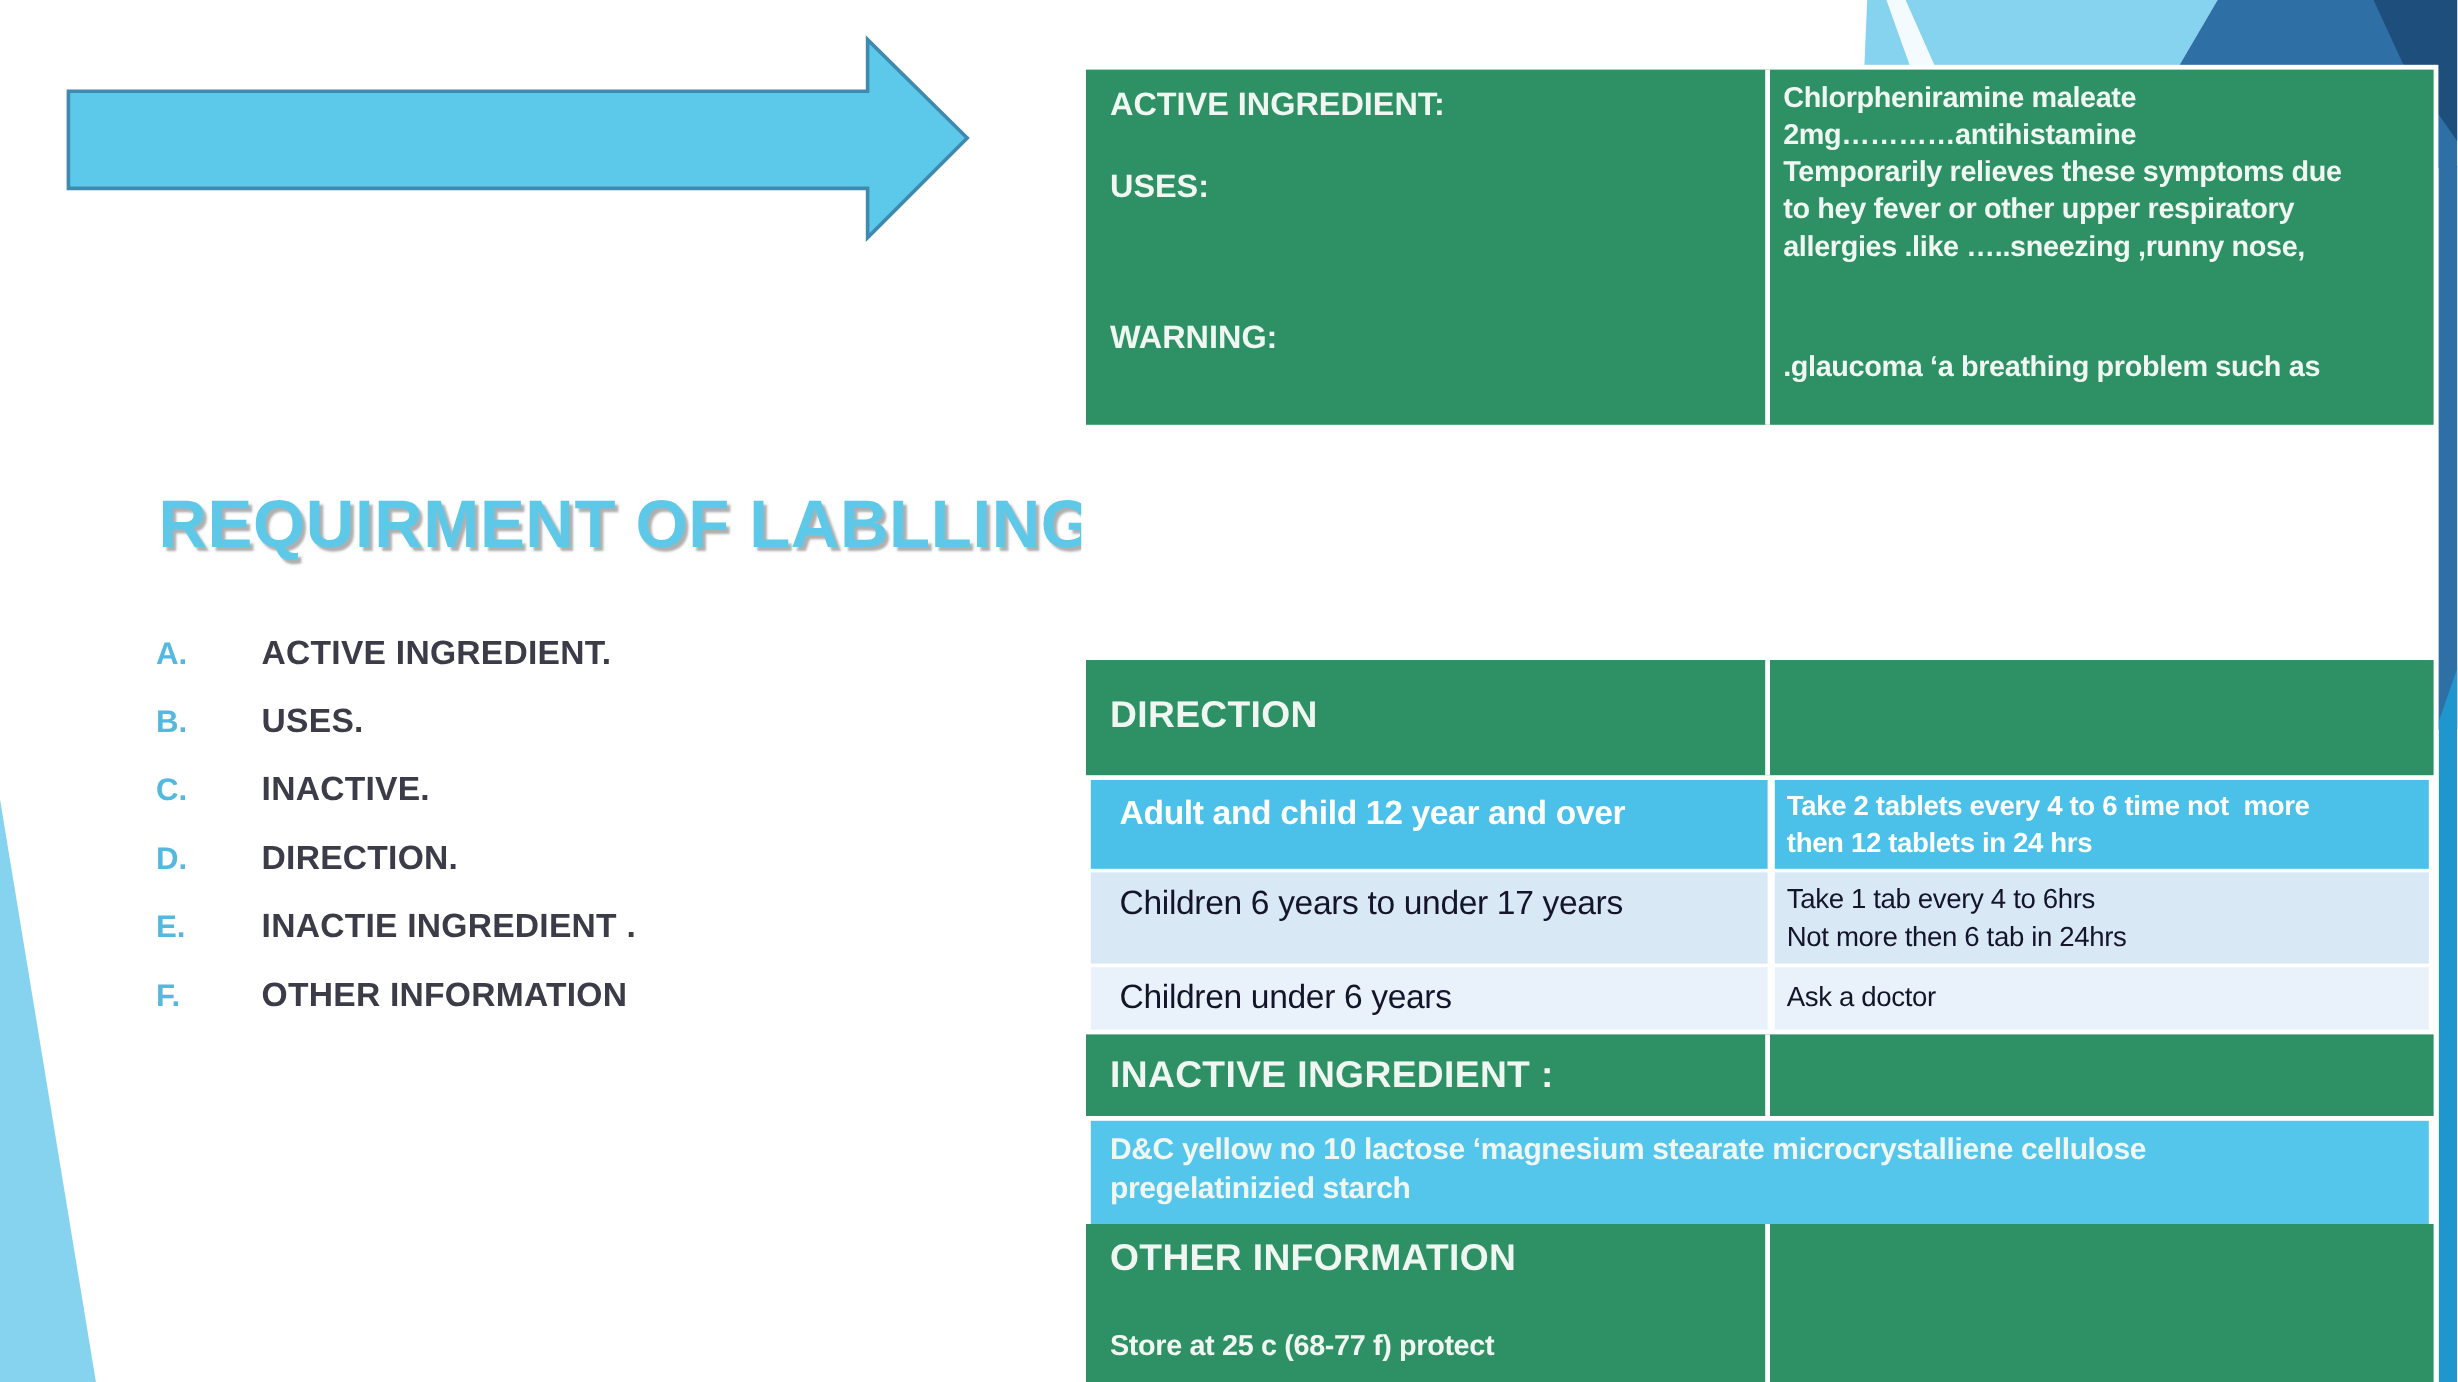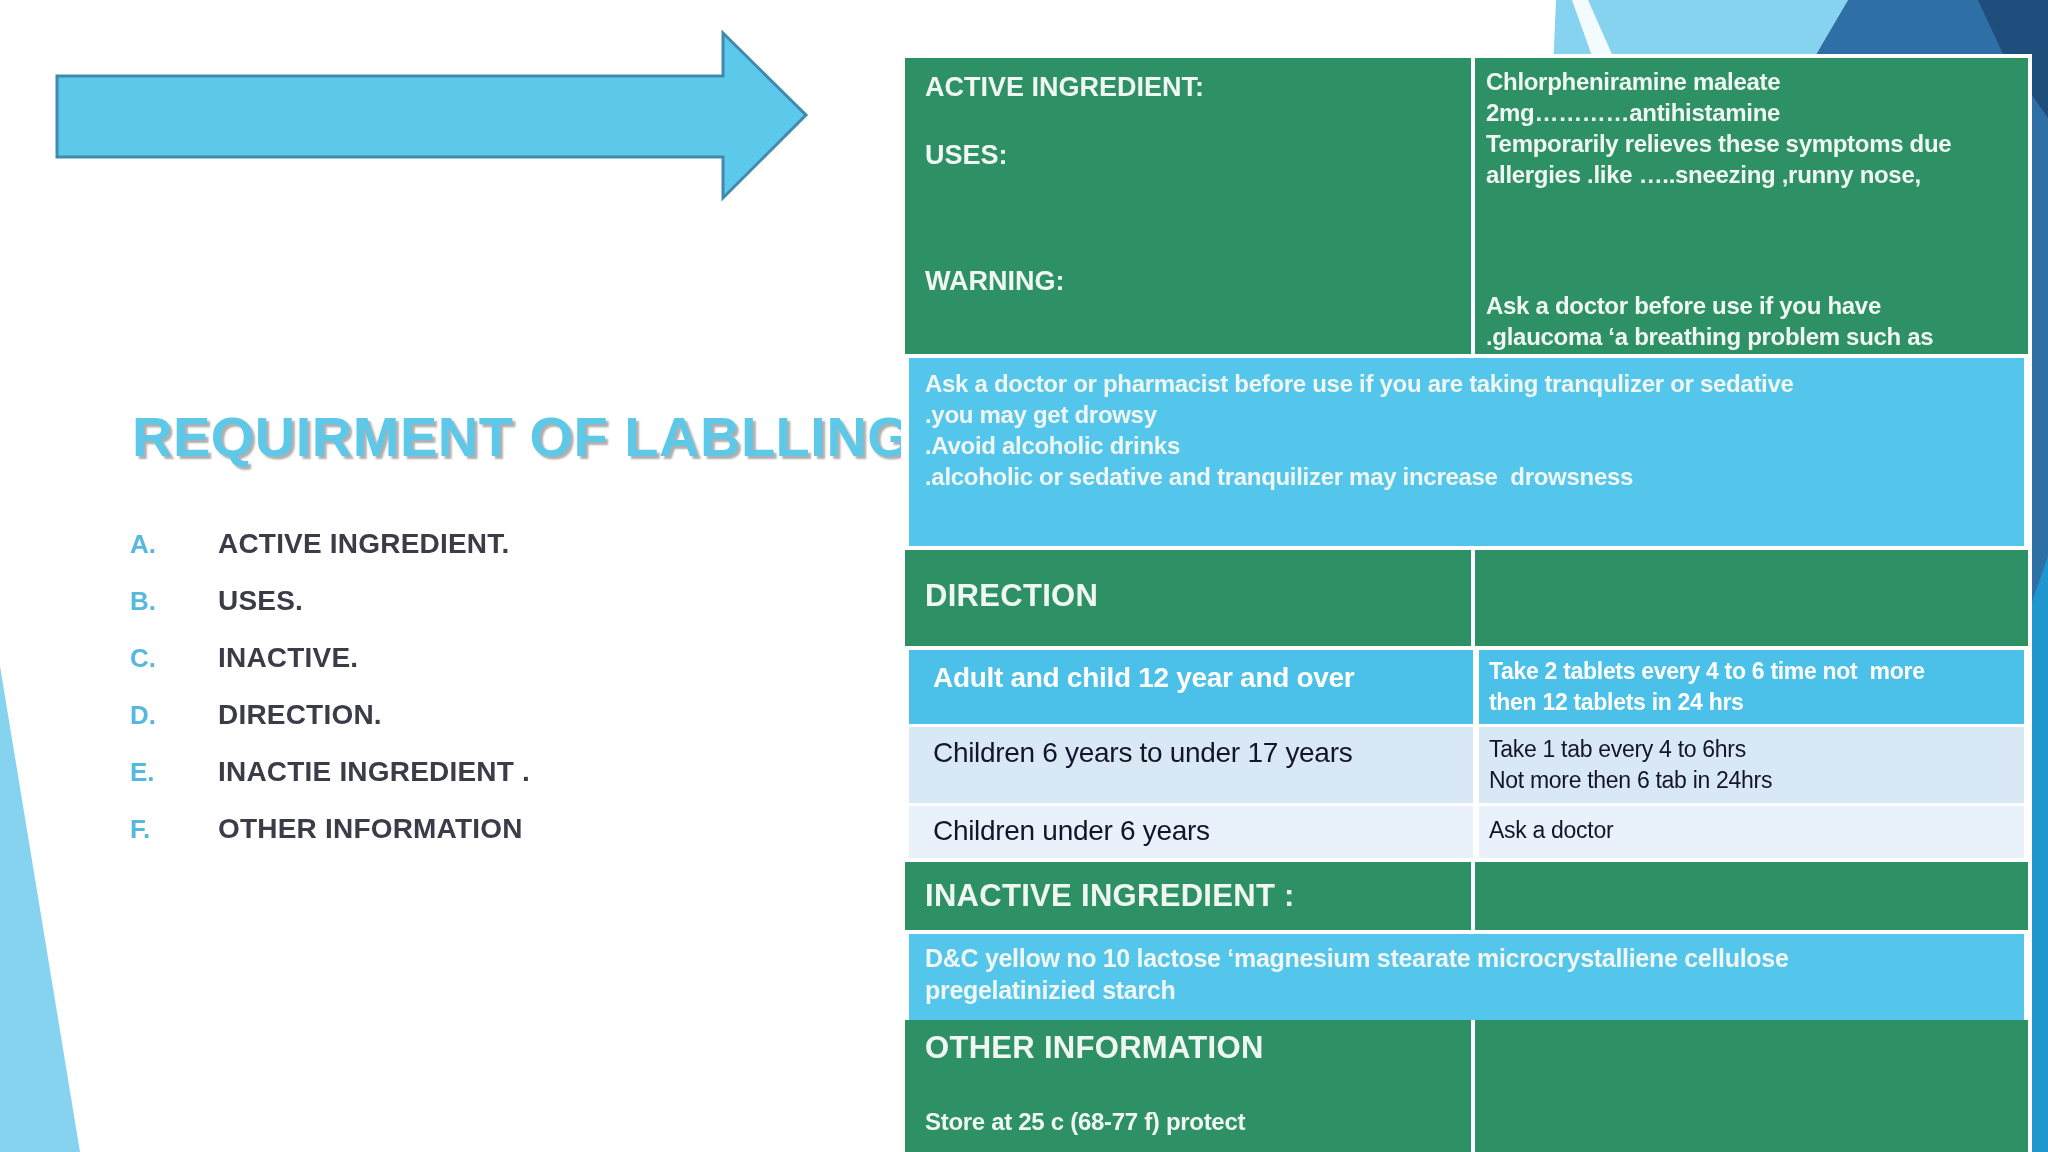--- a/index.html
+++ b/index.html
@@ -120,35 +120,27 @@
 
   <div class="abs sec sec-top"></div>
   <div class="abs vdiv" style="left:1471px;top:58px;width:4px;height:296px;"></div>
   <div class="abs cell-h" style="left:925px;top:72px;">ACTIVE INGREDIENT:</div>
   <div class="abs cell-h" style="left:925px;top:140px;">USES:</div>
   <div class="abs cell-h" style="left:925px;top:266px;">WARNING:</div>
   <div class="abs cell-t" style="left:1486px;top:66px;">
     <div class="line">Chlorpheniramine maleate</div>
     <div class="line">2mg…………antihistamine</div>
     <div class="line">Temporarily relieves these symptoms due</div>
+    <div class="line">to hey fever or other upper respiratory</div>
     <div class="line">allergies .like …..sneezing ,runny nose,</div>
   </div>
   <div class="abs cell-t" style="left:1486px;top:290px;">
-    <div class="line">Ask a doctor before use if you have</div>
     <div class="line">.glaucoma ‘a breathing problem such as</div>
   </div>
 
-  <div class="abs box-sky box-warning">
-    <div class="inner cell-t">
-      <div class="line">Ask a doctor or pharmacist before use if you are taking tranqulizer or sedative</div>
-      <div class="line">.you may get drowsy</div>
-      <div class="line">.Avoid alcoholic drinks</div>
-      <div class="line">.alcoholic or sedative and tranquilizer may increase  drowsness</div>
-    </div>
-  </div>
 
   <div class="abs sec sec-direction"></div>
   <div class="abs vdiv" style="left:1471px;top:550px;width:4px;height:96px;"></div>
   <div class="abs sec-h" style="left:925px;top:578px;">DIRECTION</div>
 
   <div class="abs row row1"></div>
   <div class="abs row row2"></div>
   <div class="abs row row3"></div>
   <div class="abs rows-div"></div>
 

